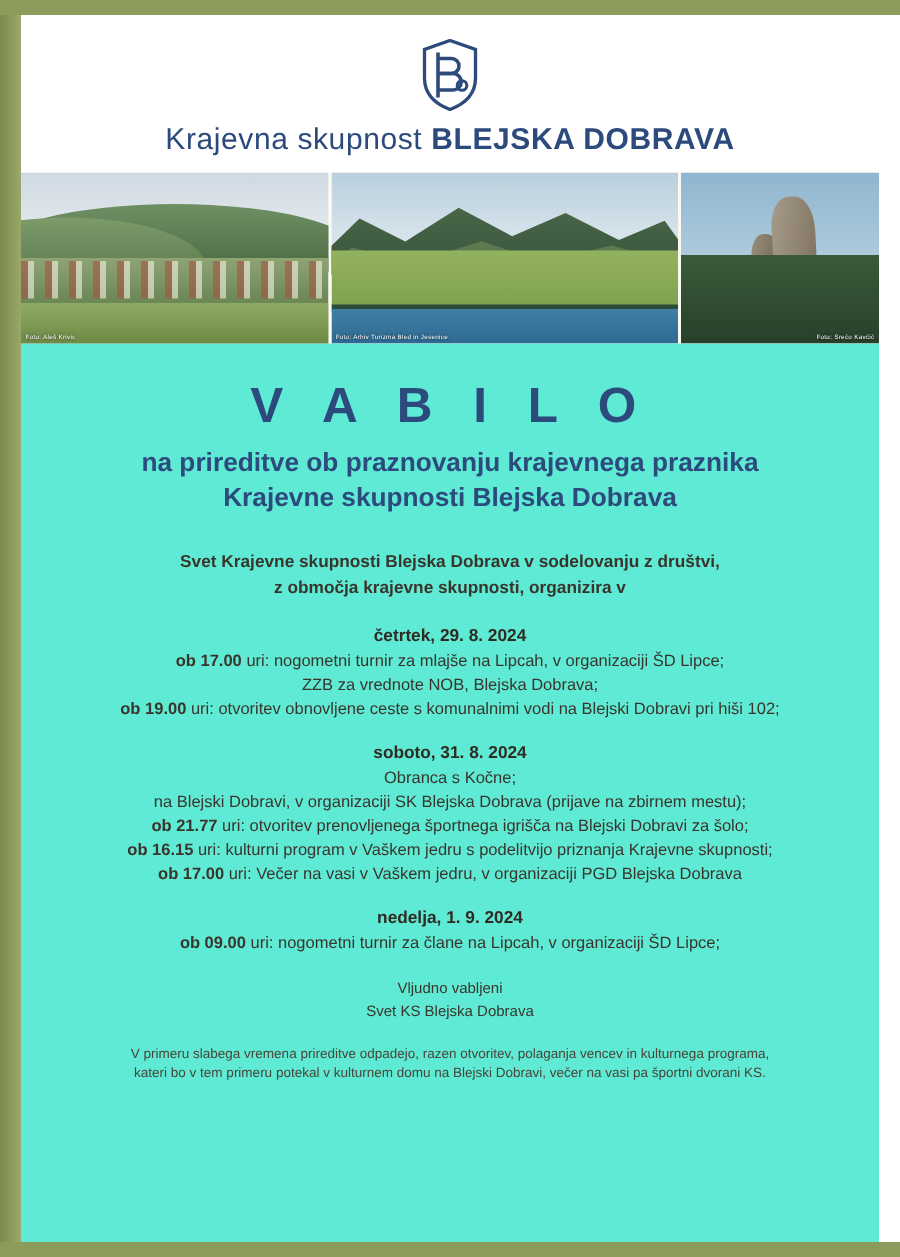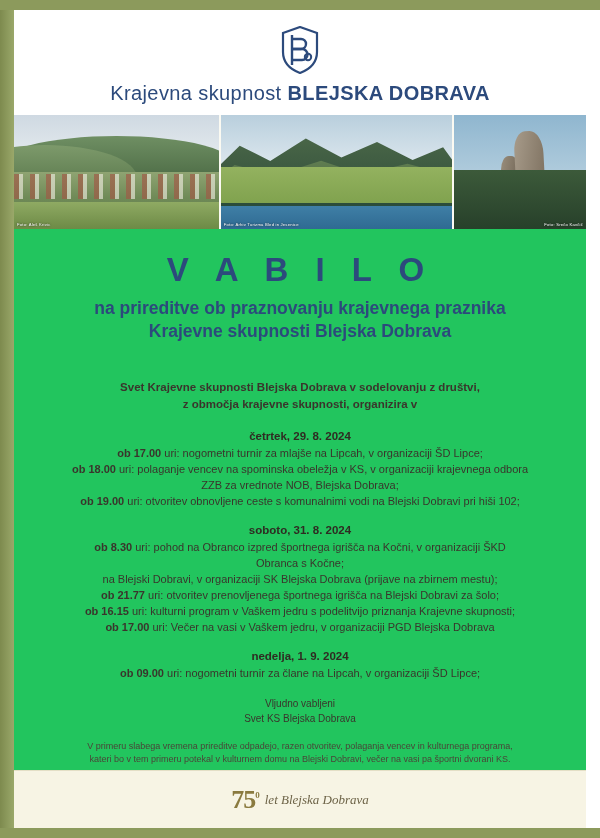--- a/index.html
+++ b/index.html
@@ -172,39 +172,39 @@
   }
   .p3 .rock2 {
     position: absolute; left: 36%; bottom: 30%; width: 13%; height: 34%;
     background: linear-gradient(100deg, #9a8e7c, #6e6253);
     border-radius: 45% 45% 8% 8% / 35% 35% 6% 6%;
   }
 
   
   .content {
     flex: 1;
-    background: #22c55e;
+    background: #5eead4;
     padding: 16px 34px 0 34px;
     text-align: center;
     color: #2f2b22;
   }
   .vabilo {
     font-size: 33px;
     font-weight: 700;
     letter-spacing: 9px;
     color: #2c4a7c;
     margin-top: 6px;
     margin-bottom: 8px;
   }
   .subtitle {
     font-size: 17.5px;
     font-weight: 700;
     color: #2c4a7c;
     line-height: 1.32;
-    margin-bottom: 36px;
+    margin-bottom: 24px;
   }
   .intro {
     font-size: 11.5px;
     line-height: 1.5;
     color: #3a352c;
     margin-bottom: 16px;
     font-weight: bold;
   }
   .day {
     margin-bottom: 15px;
@@ -326,29 +326,27 @@
       <div class="intro">
         <div>Svet Krajevne skupnosti Blejska Dobrava v sodelovanju z društvi,</div>
         <div>z območja krajevne skupnosti, organizira v</div>
       </div>
 
       <div id="days-container">
           <div class="day">
             <div class="day-title">četrtek, 29. 8. 2024</div>
             <div class="day-lines">
               <div><span class="t">ob 17.00</span><span> uri: nogometni turnir za mlajše na Lipcah, v organizaciji ŠD Lipce;</span></div>
-              <div><span class="t">ob 18.00</span><span> uri: polaganje vencev na spominska obeležja v KS, v organizaciji krajevnega odbora</span></div>
               <div><span>ZZB za vrednote NOB, Blejska Dobrava;</span></div>
               <div><span class="t">ob 19.00</span><span> uri: otvoritev obnovljene ceste s komunalnimi vodi na Blejski Dobravi pri hiši 102;</span></div>
             </div>
           </div>
           <div class="day">
             <div class="day-title">soboto, 31. 8. 2024</div>
             <div class="day-lines">
-              <div><span class="t">ob 8.30</span><span> uri: pohod na Obranco izpred športnega igrišča na Kočni, v organizaciji ŠKD</span></div>
               <div><span>Obranca s Kočne;</span></div>
               <div><span>na Blejski Dobravi, v organizaciji SK Blejska Dobrava (prijave na zbirnem mestu);</span></div>
               <div><span class="t">ob 21.77</span><span> uri: otvoritev prenovljenega športnega igrišča na Blejski Dobravi za šolo;</span></div>
               <div><span class="t">ob 16.15</span><span> uri: kulturni program v Vaškem jedru s podelitvijo priznanja Krajevne skupnosti;</span></div>
               <div><span class="t">ob 17.00</span><span> uri: Večer na vasi v Vaškem jedru, v organizaciji PGD Blejska Dobrava</span></div>
             </div>
           </div>
           <div class="day">
             <div class="day-title">nedelja, 1. 9. 2024</div>
             <div class="day-lines">
@@ -361,24 +359,15 @@
         <div>Vljudno vabljeni</div>
         <div>Svet KS Blejska Dobrava</div>
       </div>
 
       <div class="note">
         <div>V primeru slabega vremena prireditve odpadejo, razen otvoritev, polaganja vencev in kulturnega programa,</div>
         <div>kateri bo v tem primeru potekal v kulturnem domu na Blejski Dobravi, večer na vasi pa športni dvorani KS.</div>
       </div>
     </div>
 
-    <div class="footer">
-      <div class="anniv">
-        <span>75</span><span class="anniv-sup">0</span>
-      </div>
-      <div class="anniv-sub">
-        <span>let</span>
-        <span>Blejska Dobrava</span>
-      </div>
-    </div>
 
   </div>
 </div>
 
 </body></html>

